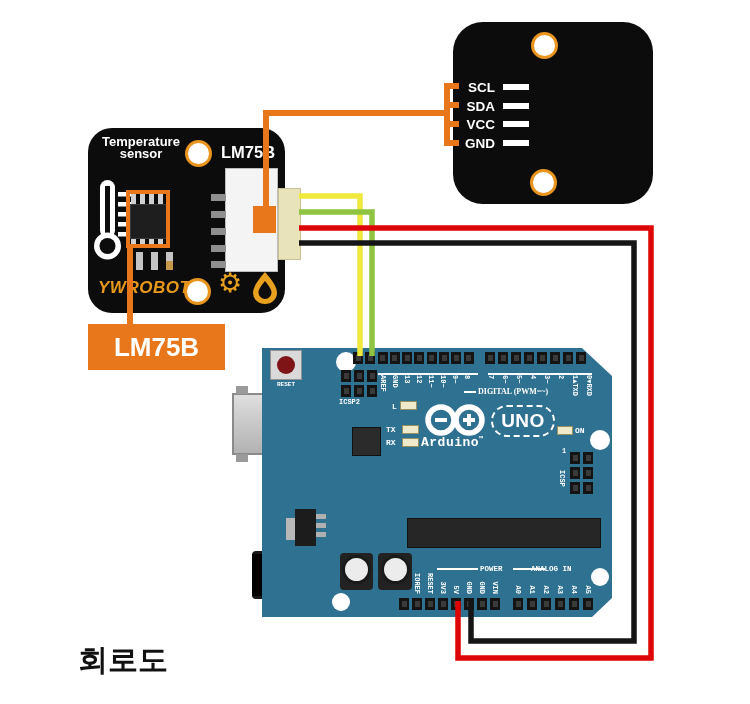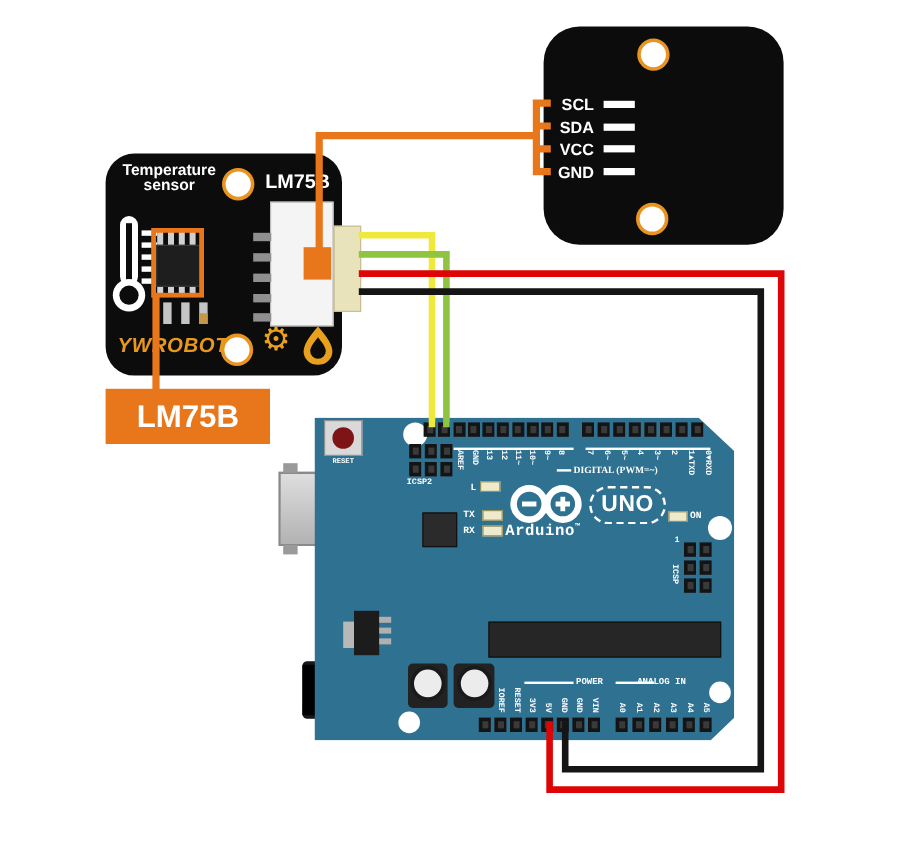--- a/index.html
+++ b/index.html
@@ -331,13 +331,14 @@
     <polyline class="wire w-yellow" points="299,196 360,196 360,356"></polyline>
     <polyline class="wire w-green" points="299,212 372,212 372,356"></polyline>
     <polyline class="wire w-red" points="299,228 651,228 651,658 458,658 458,601"></polyline>
     <polyline class="wire w-black" points="299,243 634,243 634,641 471,641 471,601"></polyline>
     <polyline class="wire w-orange" points="266,208 266,113 445,113"></polyline>
     <path class="wire w-orange" d="M447,86 V144 M444,86 H459 M444,105 H459 M444,124 H459 M444,143 H459"></path>
     <rect class="orange-fill" x="253" y="206" width="23" height="27"></rect>
     <line class="wire w-orange" x1="130" y1="246" x2="130" y2="327"></line>
   </svg>
 
+  <div class="ktitle">회로도</div>
 </div>
 
 </body></html>

